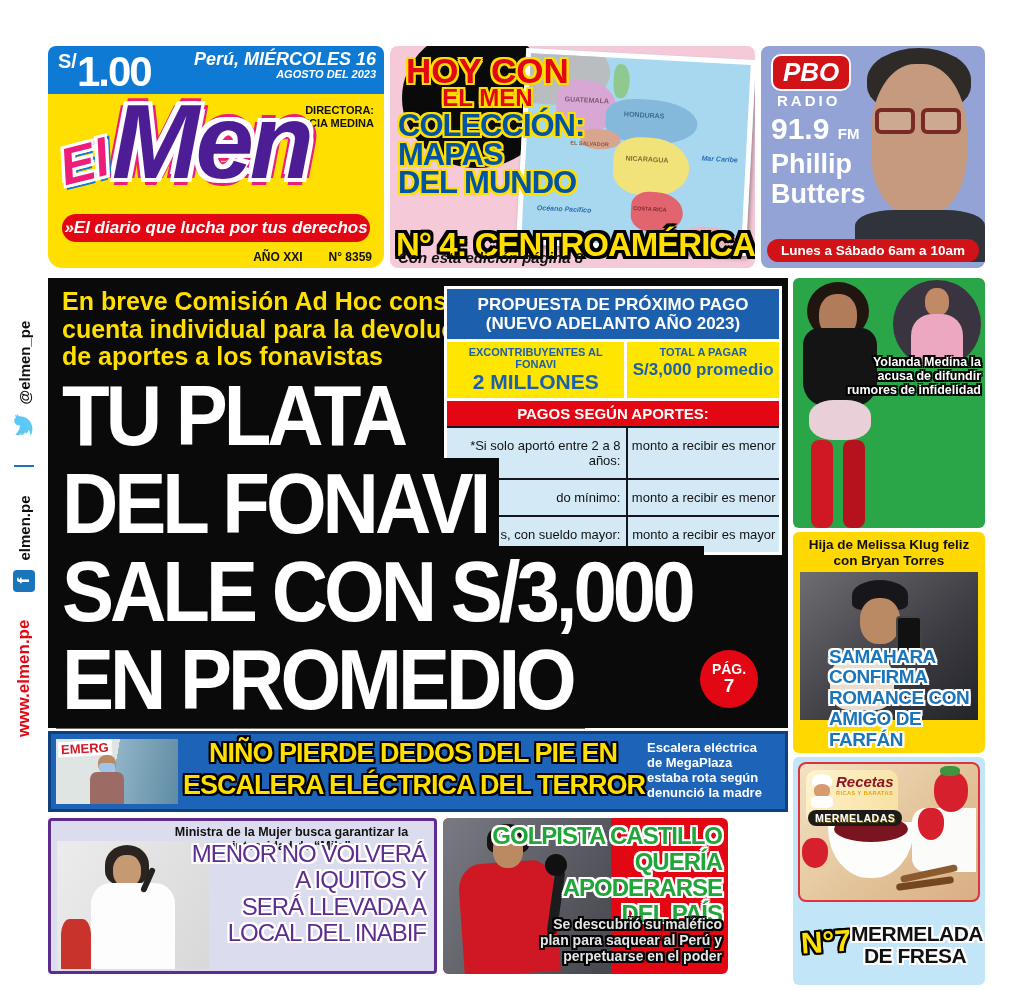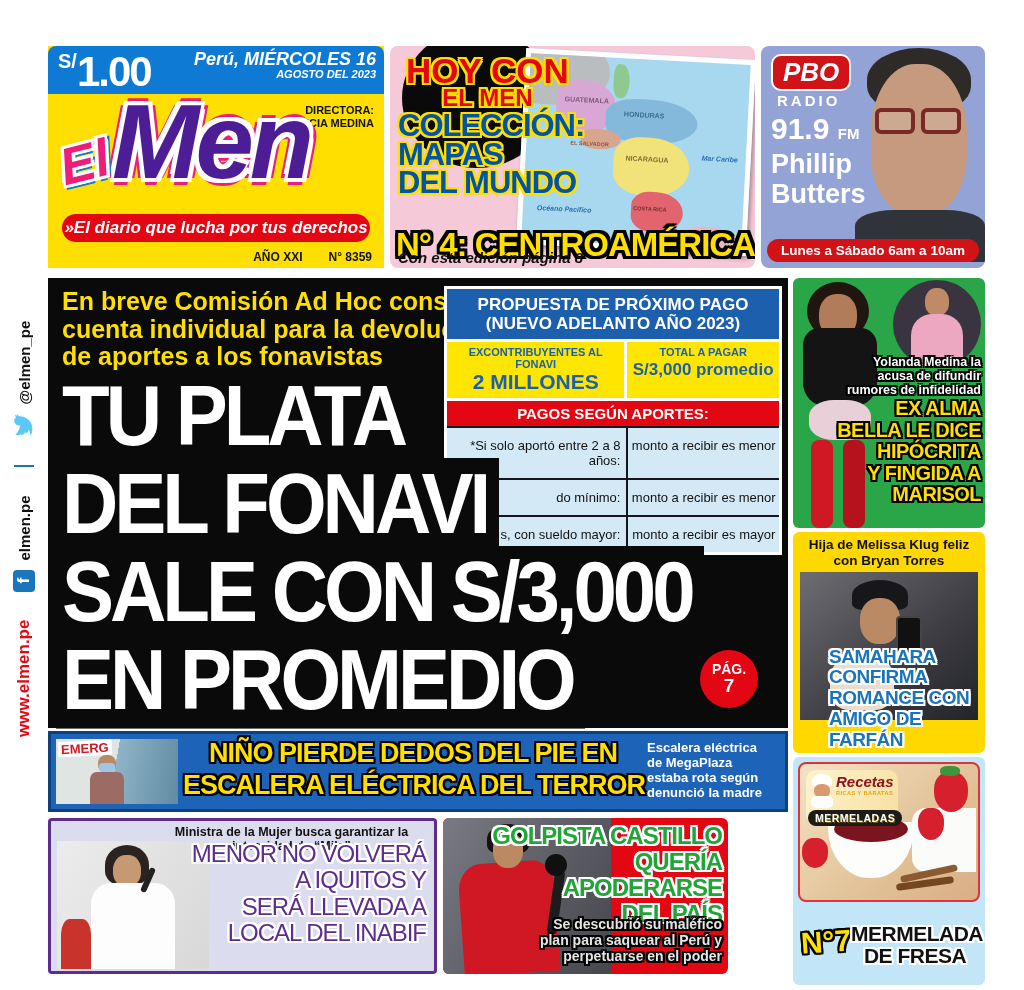--- a/index.html
+++ b/index.html
@@ -17,21 +17,21 @@
   .left-rail{position:absolute;left:4px;top:737px;width:470px;height:40px;
              transform:rotate(-90deg);transform-origin:0 0;
              display:flex;align-items:center;gap:28px;}
   .rail-site{color:#e30613;font-weight:bold;font-size:17px;}
   .rail-group{display:flex;align-items:center;gap:9px;font-weight:bold;font-size:15px;color:#111;}
   .fb-icon{width:22px;height:22px;background:#1b75bb;border-radius:4px;color:#fff;
            font-weight:bold;font-size:17px;text-align:center;line-height:22px;}
   .rail-divider{width:2px;height:20px;background:#1b75bb;}
 
   
-  .masthead{position:absolute;left:48px;top:46px;width:336px;height:222px;background:#ffdf00;border-radius:1px;}
+  .masthead{position:absolute;left:48px;top:46px;width:336px;height:222px;background:#ffdf00;border-radius:14px;}
   .price-bar{position:absolute;top:0;left:0;right:0;height:48px;background:#0e7ad3;border-radius:8px 8px 0 0;color:#fff;}
   .price{position:absolute;left:10px;top:2px;font-weight:bold;}
   .price .cur{font-size:20px;vertical-align:18px;}
   .price .val{font-size:42px;letter-spacing:-2px;}
   .datebox{position:absolute;right:8px;top:4px;text-align:right;color:#fff;font-weight:bold;font-style:italic;line-height:1.05;}
   .date1{font-size:18px;}
   .date2{font-size:11px;}
   .director{position:absolute;top:58px;right:10px;text-align:right;font-weight:bold;font-size:11px;color:#111;line-height:1.15;}
   .logo{position:absolute;left:6px;top:48px;width:324px;height:120px;}
   .logo-el{position:absolute;left:6px;top:38px;font-size:52px;font-weight:bold;font-style:italic;color:#ec1e79;transform:rotate(-14deg);z-index:2;
@@ -338,27 +338,20 @@
       <div class="ab-boot2"></div>
     </div>
     <div class="ab-inset">
       <div class="face2"></div>
       <div class="dress"></div>
     </div>
     <div class="ab-kick st-k2">
       <div>Yolanda Medina la</div>
       <div>acusa de difundir</div>
       <div>rumores de infidelidad</div>
-    </div>
-    <div class="ab-head st-k2">
-      <div>EX ALMA</div>
-      <div>BELLA LE DICE</div>
-      <div>HIPÓCRITA</div>
-      <div>Y FINGIDA A</div>
-      <div>MARISOL</div>
     </div>
   </aside>
 
   <aside class="panel p-yellow">
     <div class="sa-kick">
       <div>Hija de Melissa Klug feliz</div>
       <div>con Bryan Torres</div>
     </div>
     <div class="sa-photo">
       <div class="sa-cap"></div>

